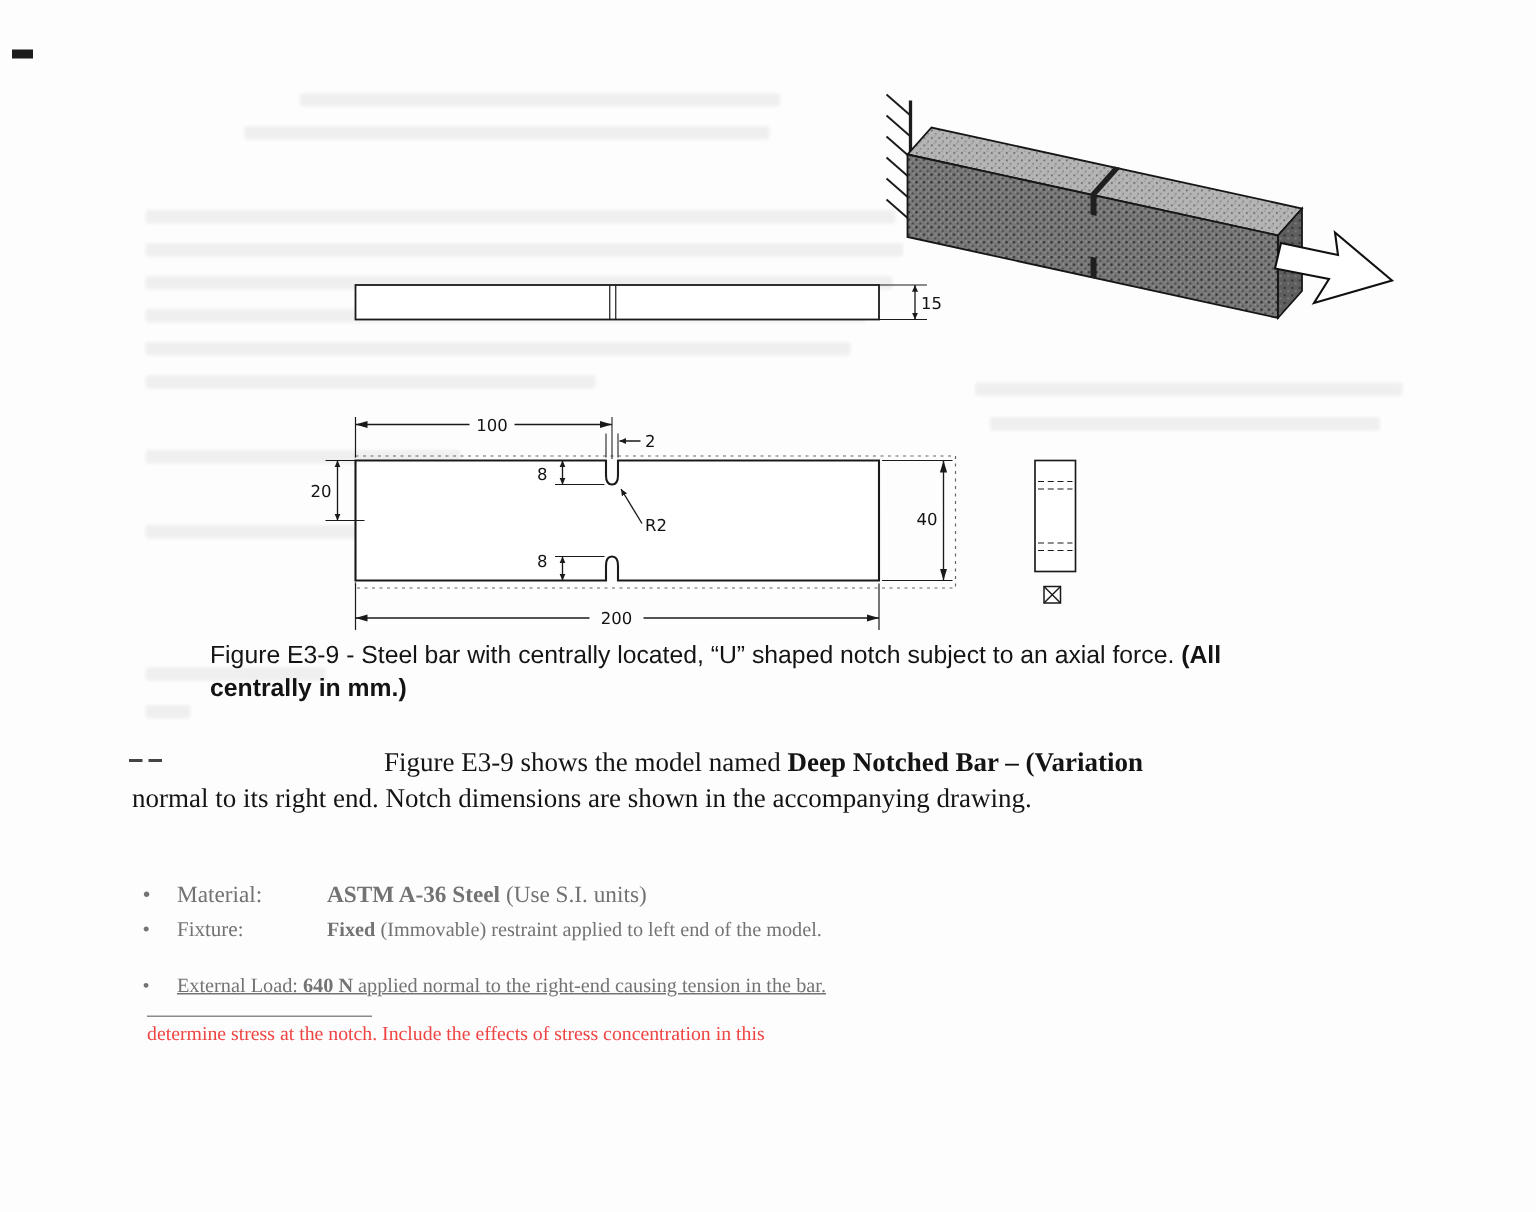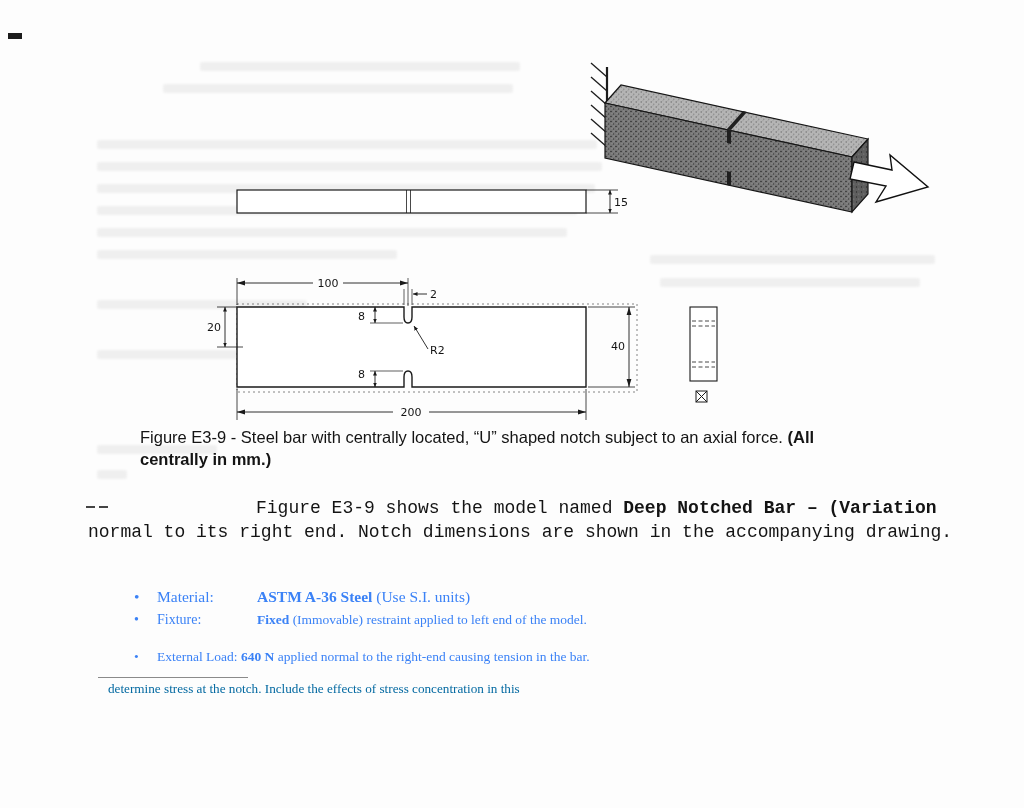--- a/index.html
+++ b/index.html
@@ -26,34 +26,34 @@
     position: absolute; left: 140px; top: 426px; width: 860px; margin: 0;
     font-family: "Liberation Sans", sans-serif;
     font-size: 16.5px; line-height: 22px; color: #141414;
   }
   .caption .ln { white-space: nowrap; }
 
   .para {
     position: absolute; left: 88px; top: 497px; width: 860px;
     font-size: 18px; line-height: 23.5px; color: #141414;
   }
-  .para .ln { white-space: nowrap; font-family: Liberation Mono, monospace; }
+  .para .ln { white-space: nowrap; }
   .para .ln.first { padding-left: 168px; }
 
-  .brow { position: absolute; left: 95px; white-space: nowrap; color: #3b82f6; margin-left: 39px; }
+  .brow { position: absolute; left: 95px; white-space: nowrap; color: #737373; }
   .brow .bmark { display: inline-block; width: 23px; }
   .brow .blabel { display: inline-block; width: 100px; }
   .row-material { top: 588px; font-size: 15.5px; }
   .row-fixture  { top: 612px; font-size: 14px; }
   .row-fixture .bval { font-size: 13.5px; }
-  .row-load     { top: 649px; font-size: 13.5px; }
+  .row-load     { top: 649px; font-size: 13.5px; text-decoration: underline; }
 
   .footer {
-    position: absolute; left: 108px; top: 680px;
-    font-size: 13.2px; line-height: 17px; color: #0369a1;
+    position: absolute; left: 98px; top: 680px;
+    font-size: 13.2px; line-height: 17px; color: #ef4444;
     white-space: nowrap;
   }
 
   svg text {
     font-family: "DejaVu Sans", sans-serif;
     font-size: 11px; fill: #141414;
   }
 </style>
 </head>
 <body>

